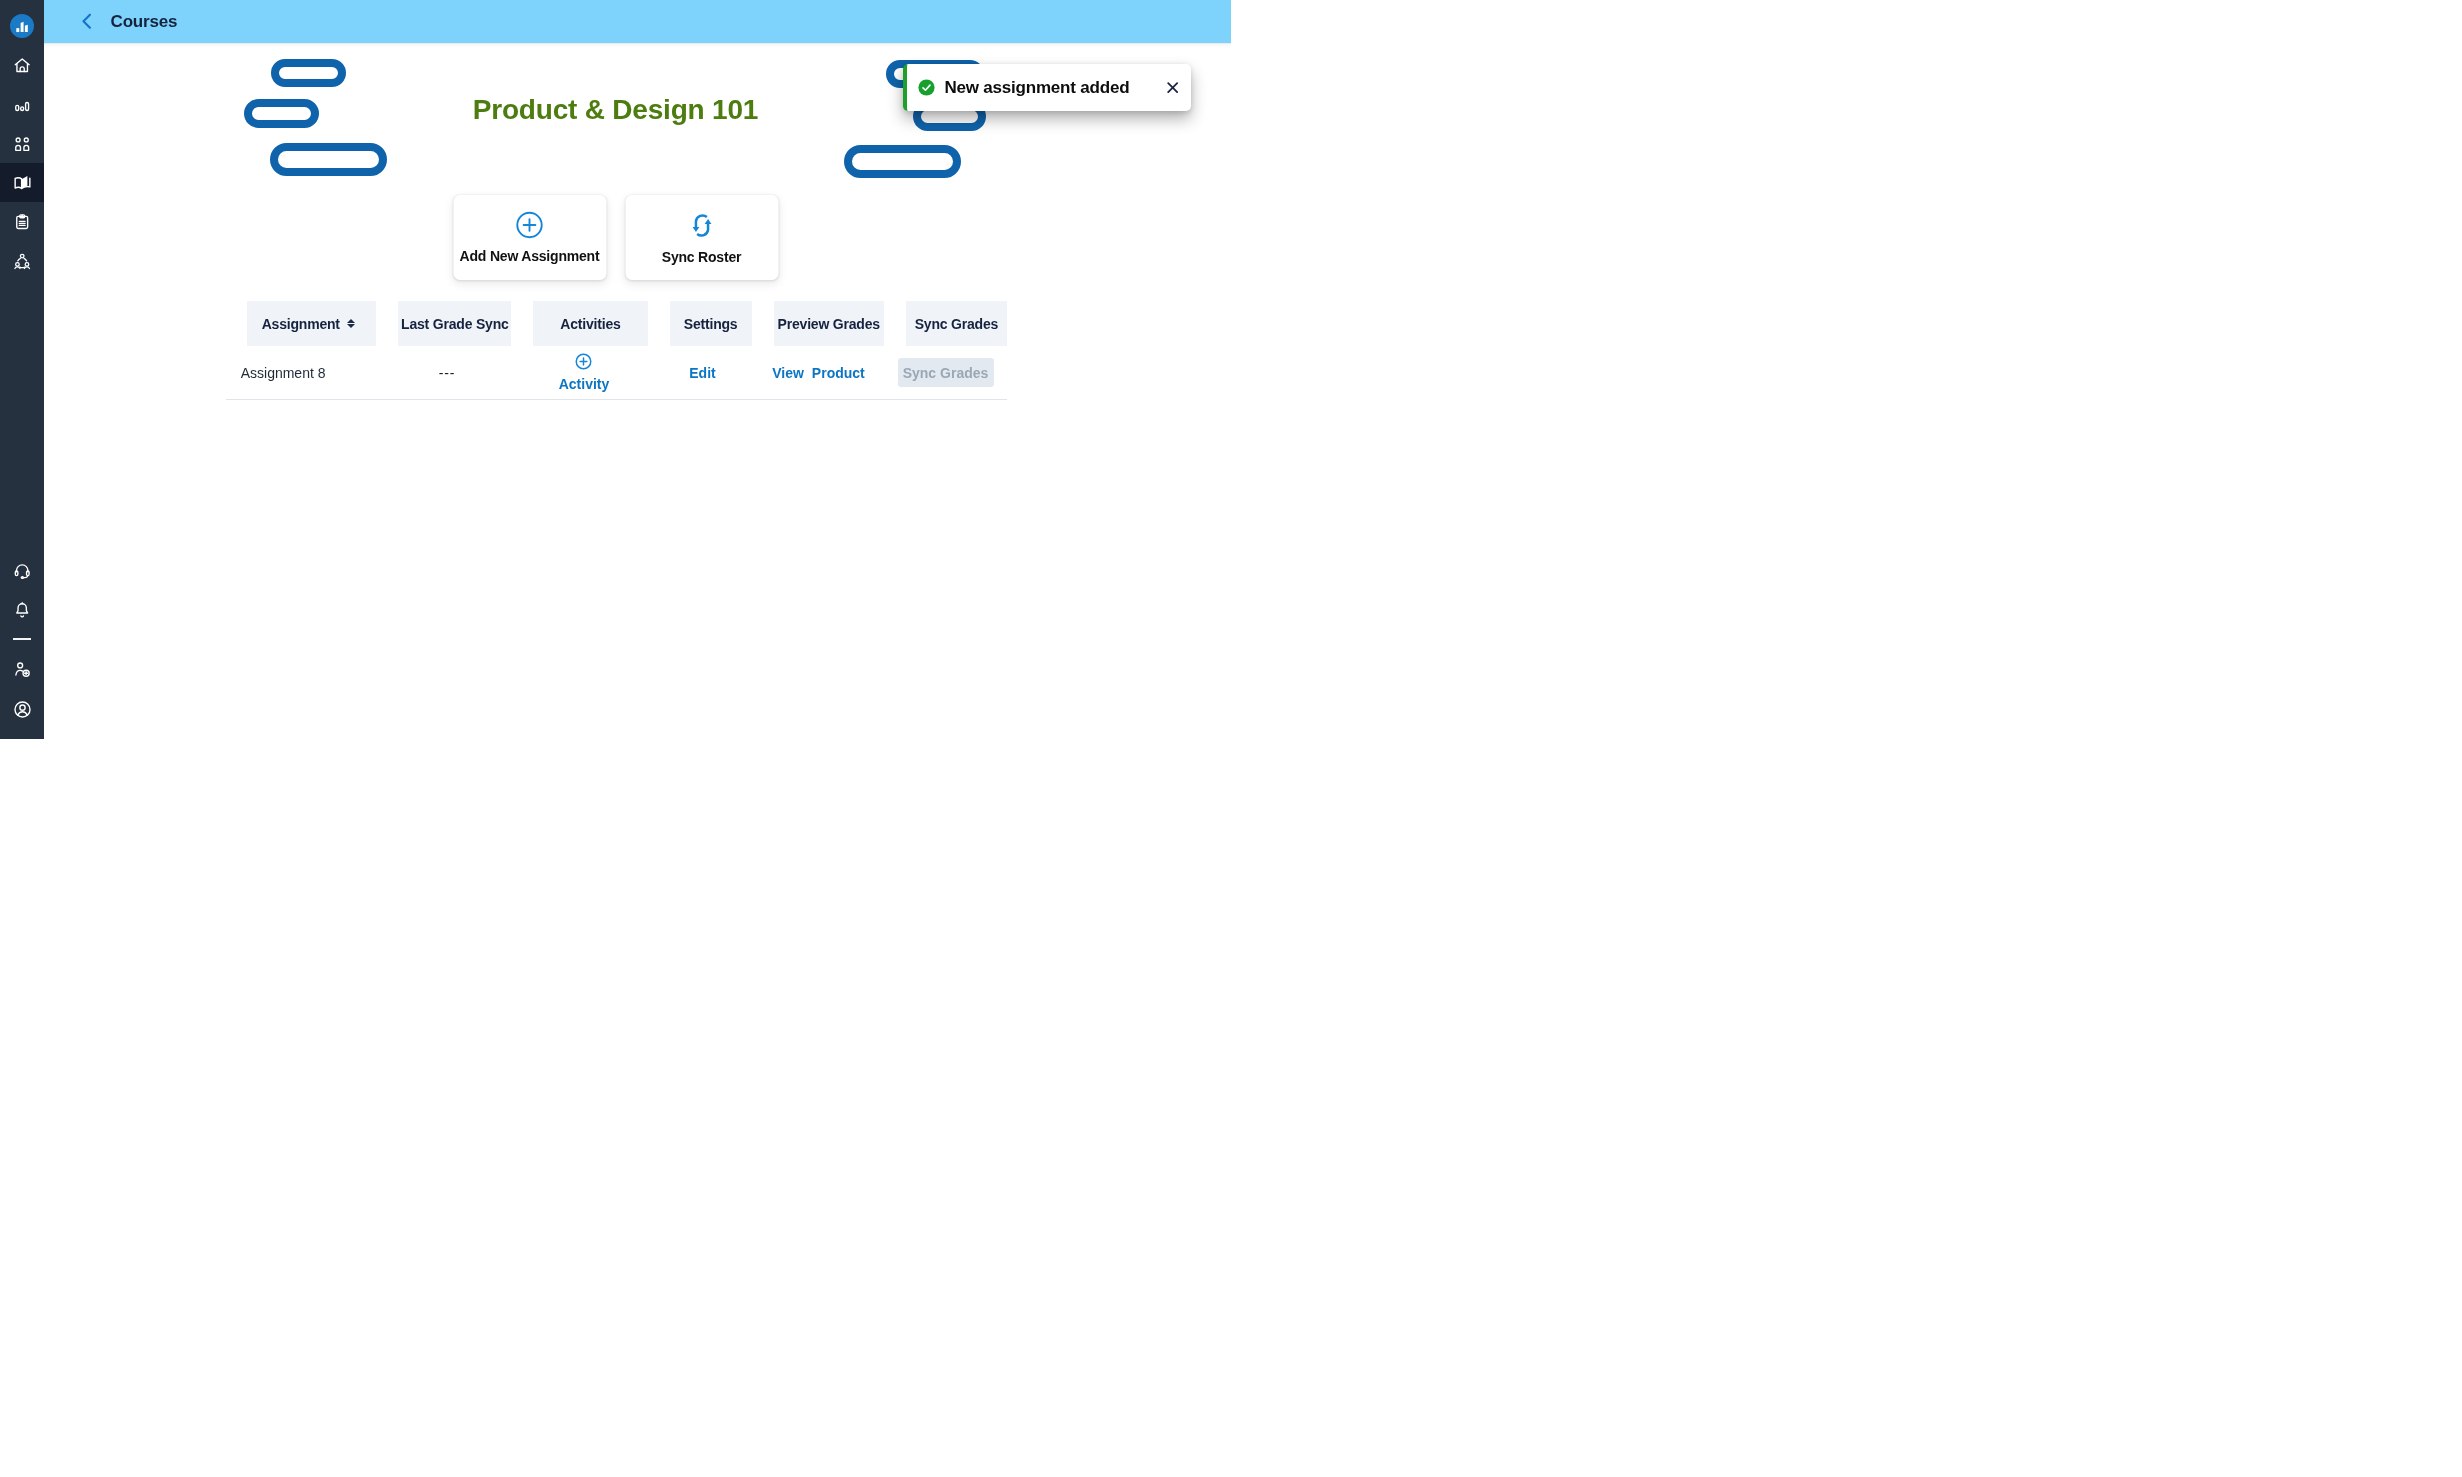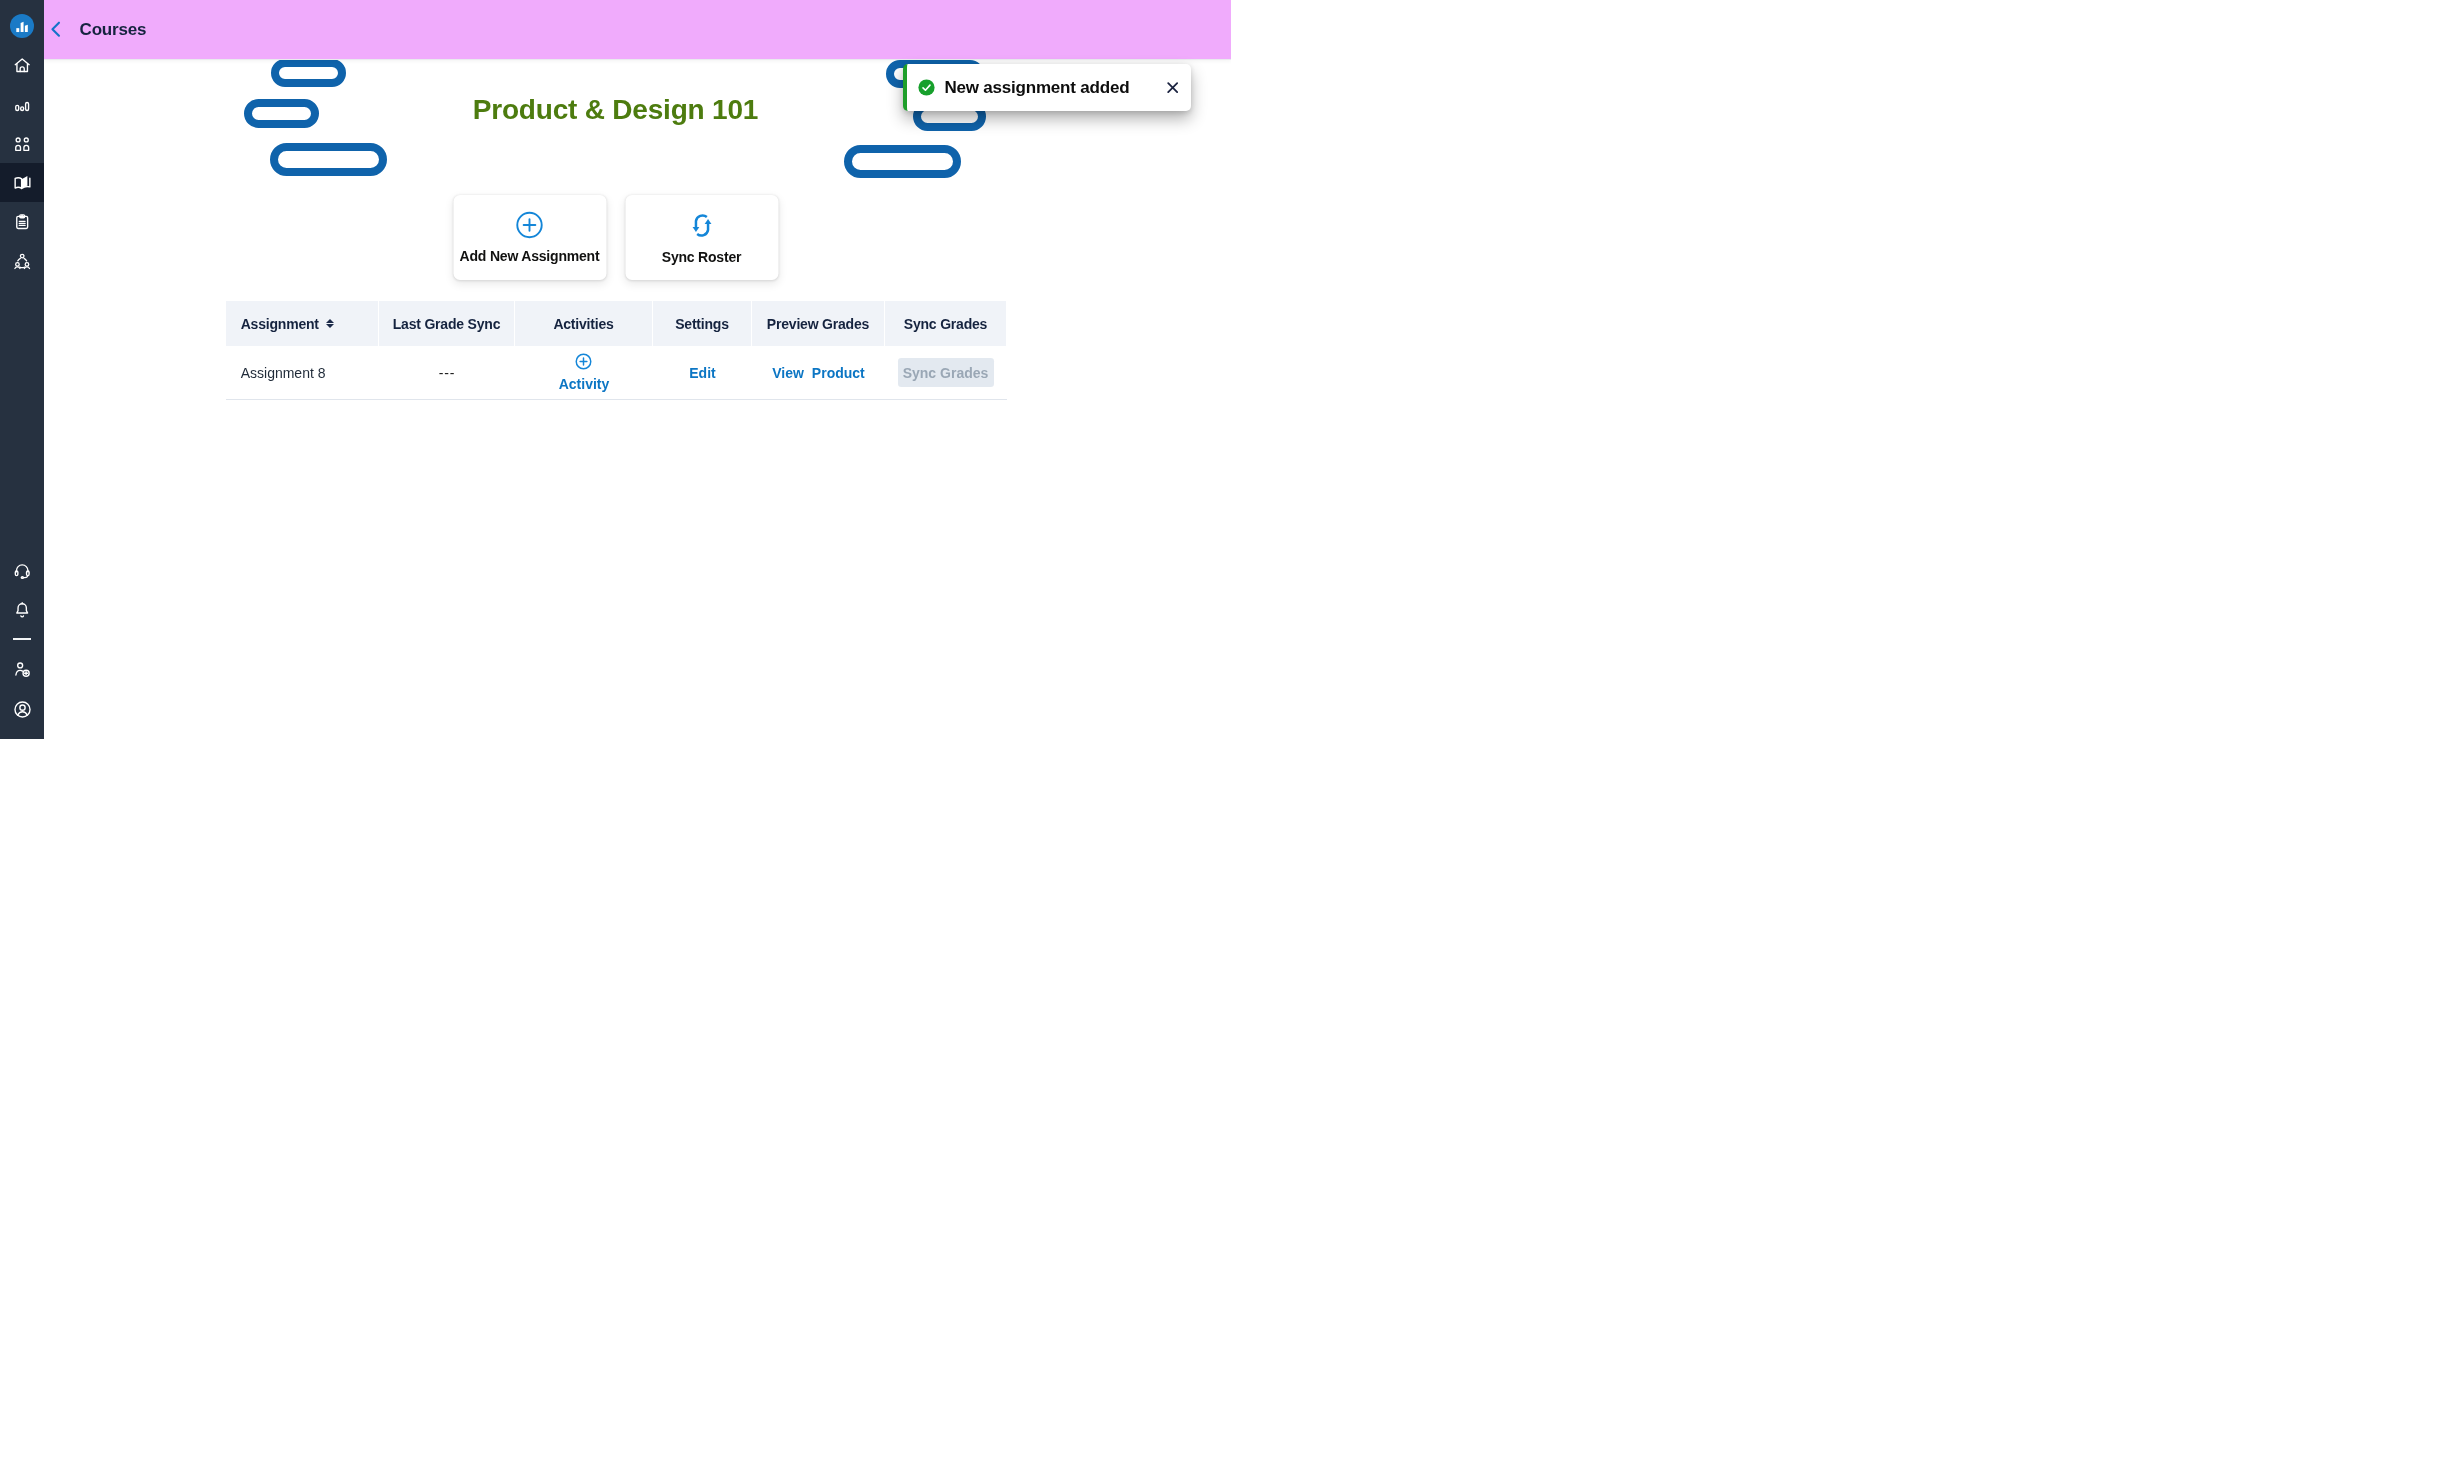--- a/index.html
+++ b/index.html
@@ -19,23 +19,23 @@
     display:flex; align-items:center; justify-content:center; cursor:pointer;
   }
   .nav-btn svg { display:block; }
   .nav-active { background:#141c2b; height:39px; }
   .logo-wrap { position:absolute; top:14px; left:9.8px; width:24.4px; height:24.4px;
     border-radius:50%; background:#1a7ac6; display:flex; align-items:center; justify-content:center; }
   .side-divider { position:absolute; left:13px; top:638px; width:18px; height:1.6px; background:#f2f4f6; }
 
   
   .topbar {
-    position:absolute; left:44px; top:0; right:0; height:60px; background:#f0abfc;
+    position:absolute; left:44px; top:0; right:0; height:44px; background:#7dd3fc;
     border-bottom:0.8px solid #e9ebee; box-shadow:0 2.4px 4.1px rgba(0,0,0,0.05);
-    display:flex; align-items:center; padding-left:6px; gap:19px; z-index:10;
+    display:flex; align-items:center; padding-left:37px; gap:19px; z-index:10;
   }
   .back-btn { display:flex; align-items:center; cursor:pointer; }
   .topbar-title { font-size:17px; font-weight:700; color:#15233f; letter-spacing:-0.2px; }
 
   
   .pill { position:absolute; border:8.1px solid #0f63ab; border-radius:813px; background:#fff; z-index:1; }
   .pill-a { left:271px; top:59px;  width:75px;  height:28px; }
   .pill-b { left:244px; top:99px; width:75px;  height:29px; }
   .pill-c { left:270px; top:143px; width:117px; height:33px; }
   .pill-d { left:886px; top:60px;  width:98px; height:28px; }
@@ -68,20 +68,21 @@
   }
   .card-label { font-size:14px; font-weight:700; color:#111110; letter-spacing:-0.2px; }
 
   
   .table { position:absolute; left:226px; top:301px; width:781px; z-index:2; }
   .thead { display:flex; height:45px; }
   .th {
     background:#f0f3f8; display:flex; align-items:center; justify-content:center;
     font-size:14px; font-weight:700; color:#15233f; border-right:1.6px solid #fff;
     letter-spacing:-0.2px;
+    margin-left:21px;
   }
   .th:last-child { border-right:none; }
   .th-first { justify-content:flex-start; padding-left:14.7px; gap:7.3px; }
   .c1{width:153px}.c2{width:136px}.c3{width:138px}.c4{width:99px}.c5{width:133px}.c6{width:121px}
   .trow { display:flex; height:54px; align-items:center; border-bottom:1.6px solid #e0e5ec; }
   .td { display:flex; align-items:center; justify-content:center; font-size:14px; color:#1f2a38; }
   .td-first { justify-content:flex-start; padding-left:14.7px; }
   .dashes { color:#222; letter-spacing:0.8px; }
   .link { display:inline-flex; align-items:center; gap:6.5px; color:#0c76c4; font-weight:600;
     font-size:14px; cursor:pointer;flex-direction:column; }

